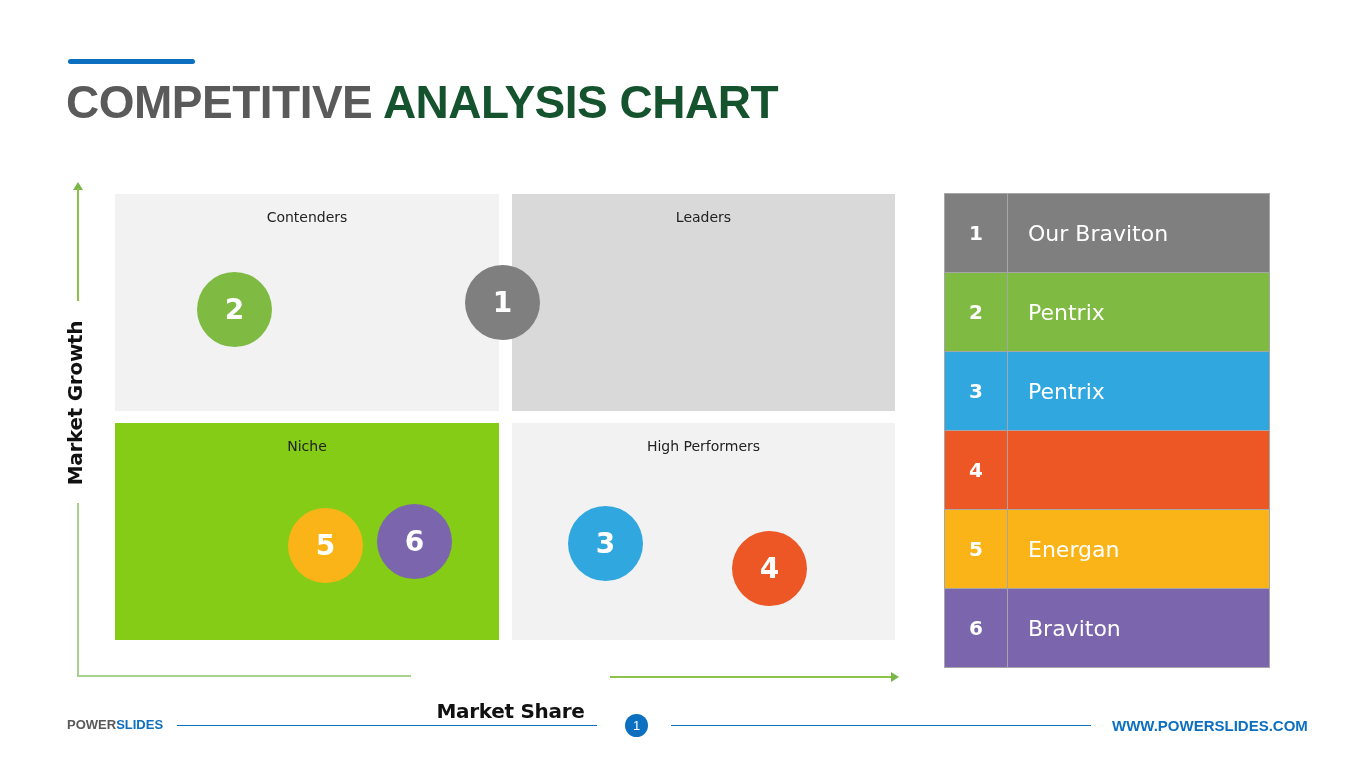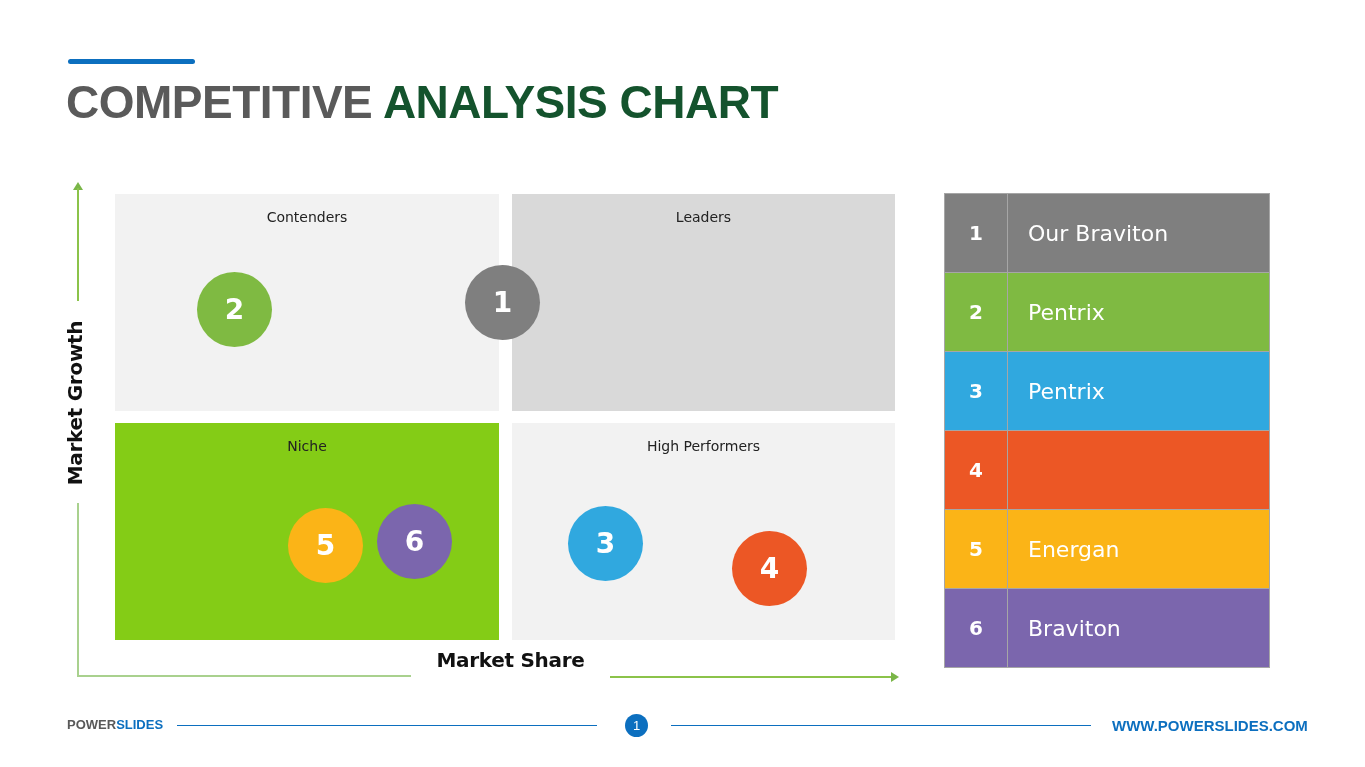--- a/index.html
+++ b/index.html
@@ -21,21 +21,21 @@
 
   .bubble { position: absolute; width: 75px; height: 75px; border-radius: 50%; color: #fff; font-weight: bold; font-size: 28px; display: flex; align-items: center; justify-content: center; font-family: "DejaVu Sans", sans-serif; }
 
   .axis-v-top { position: absolute; left: 77px; top: 188px; width: 2px; height: 113px; background: #8bc34a; }
   .axis-v-top-arrow { position: absolute; left: 73px; top: 182px; width: 0; height: 0; border-left: 5px solid transparent; border-right: 5px solid transparent; border-bottom: 8px solid #7ab648; }
   .axis-v-bottom { position: absolute; left: 77px; top: 503px; width: 2px; height: 173px; background: #a9d18e; }
   .axis-h-left { position: absolute; left: 77px; top: 675px; width: 334px; height: 2px; background: #a9d18e; }
   .axis-h-right { position: absolute; left: 610px; top: 676px; width: 282px; height: 2px; background: #8bc34a; }
   .axis-h-arrow { position: absolute; left: 891px; top: 672px; width: 0; height: 0; border-top: 5px solid transparent; border-bottom: 5px solid transparent; border-left: 8px solid #7ab648; }
   .ylabel { position: absolute; left: 75px; top: 403px; transform: translate(-50%, -50%) rotate(-90deg); font-size: 20px; font-weight: bold; color: #111; white-space: nowrap; font-family: "DejaVu Sans", sans-serif; letter-spacing: -0.3px; }
-  .xlabel { position: absolute; left: 411px; width: 199px; top: 648px; text-align: center; font-size: 20px; font-weight: bold; color: #111; font-family: "DejaVu Sans", sans-serif; letter-spacing: -0.3px; }
+  .xlabel { position: absolute; left: 411px; width: 199px; top: 699px; text-align: center; font-size: 20px; font-weight: bold; color: #111; font-family: "DejaVu Sans", sans-serif; letter-spacing: -0.3px; }
 
   .legend { position: absolute; left: 944px; top: 193px; width: 324px; border: 1px solid #a6a6a6; }
   .legend-row { display: flex; height: 78px; border-bottom: 1px solid #a6a6a6; color: #fff; }
   .legend-row:last-child { border-bottom: none; }
   .legend-num { width: 62px; border-right: 1px solid #a6a6a6; display: flex; align-items: center; justify-content: center; font-weight: bold; font-size: 20px; font-family: "DejaVu Sans", sans-serif; }
   .legend-name { flex: 1; display: flex; align-items: center; padding-left: 20px; font-size: 22px; font-family: "DejaVu Sans", sans-serif; }
 
   .footer-brand { position: absolute; left: 67px; top: 717px; font-size: 13px; font-weight: bold; white-space: nowrap; }
   .footer-brand .b1 { color: #595959; }
   .footer-brand .b2 { color: #0c6fbf; }

